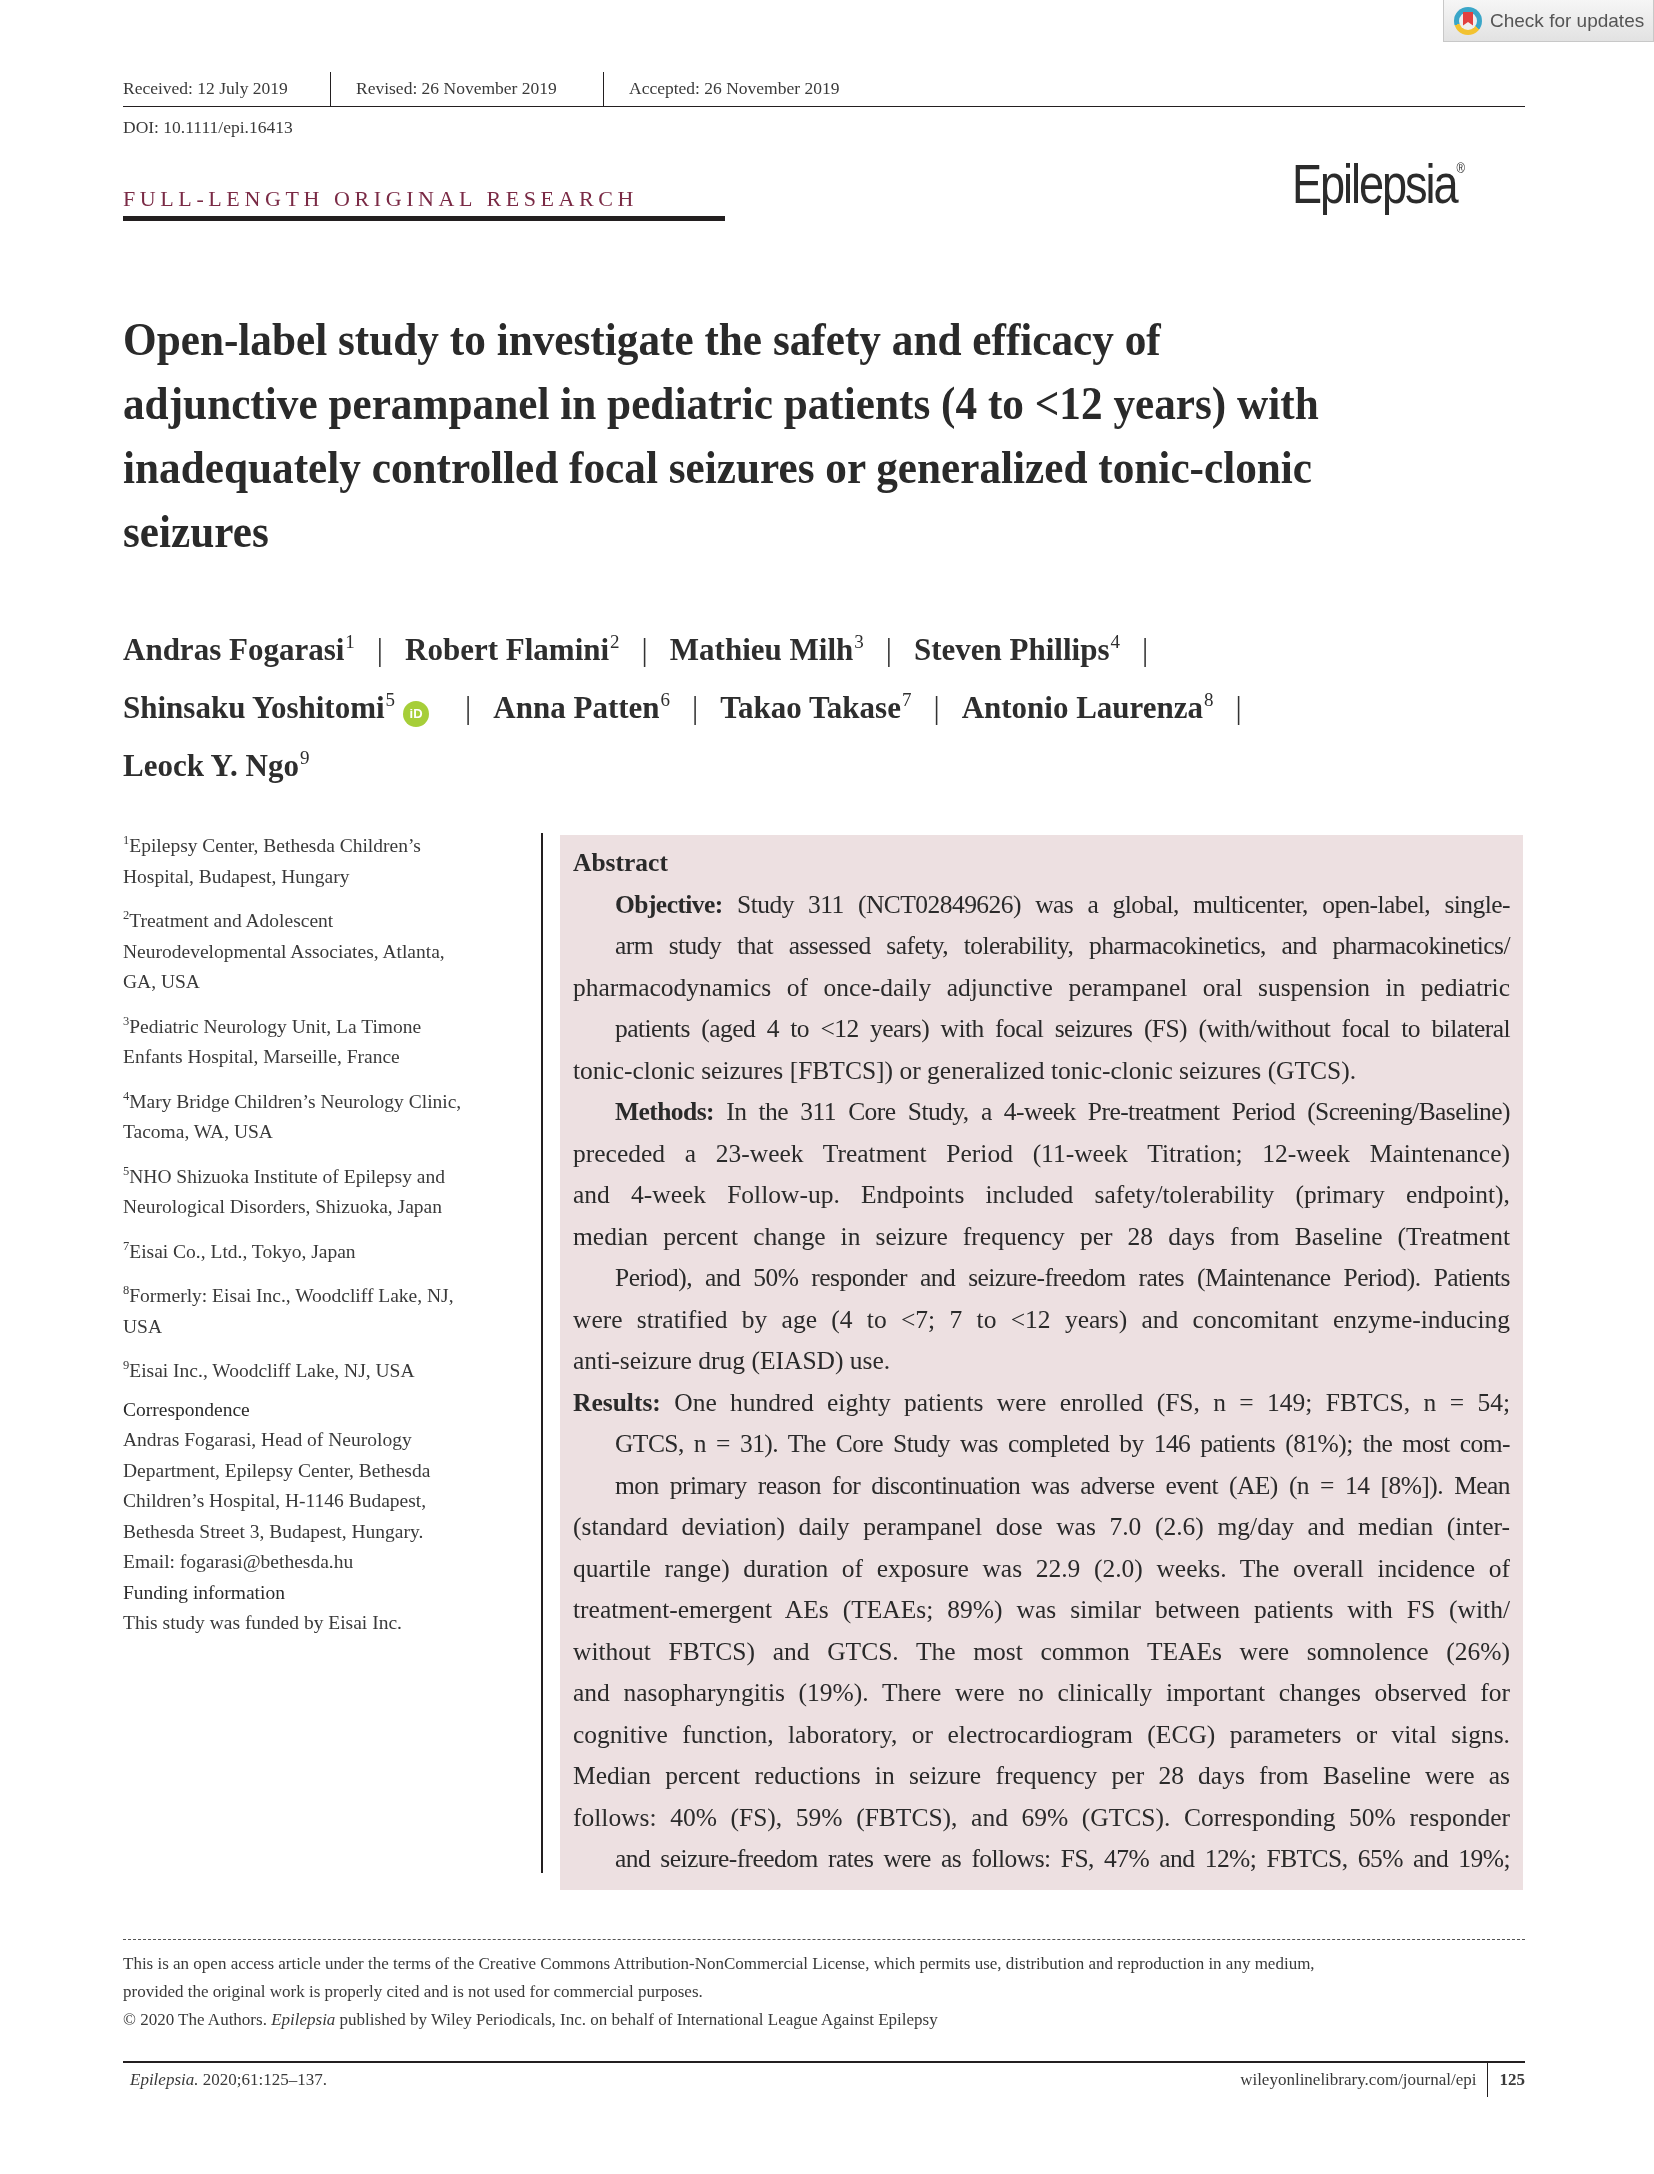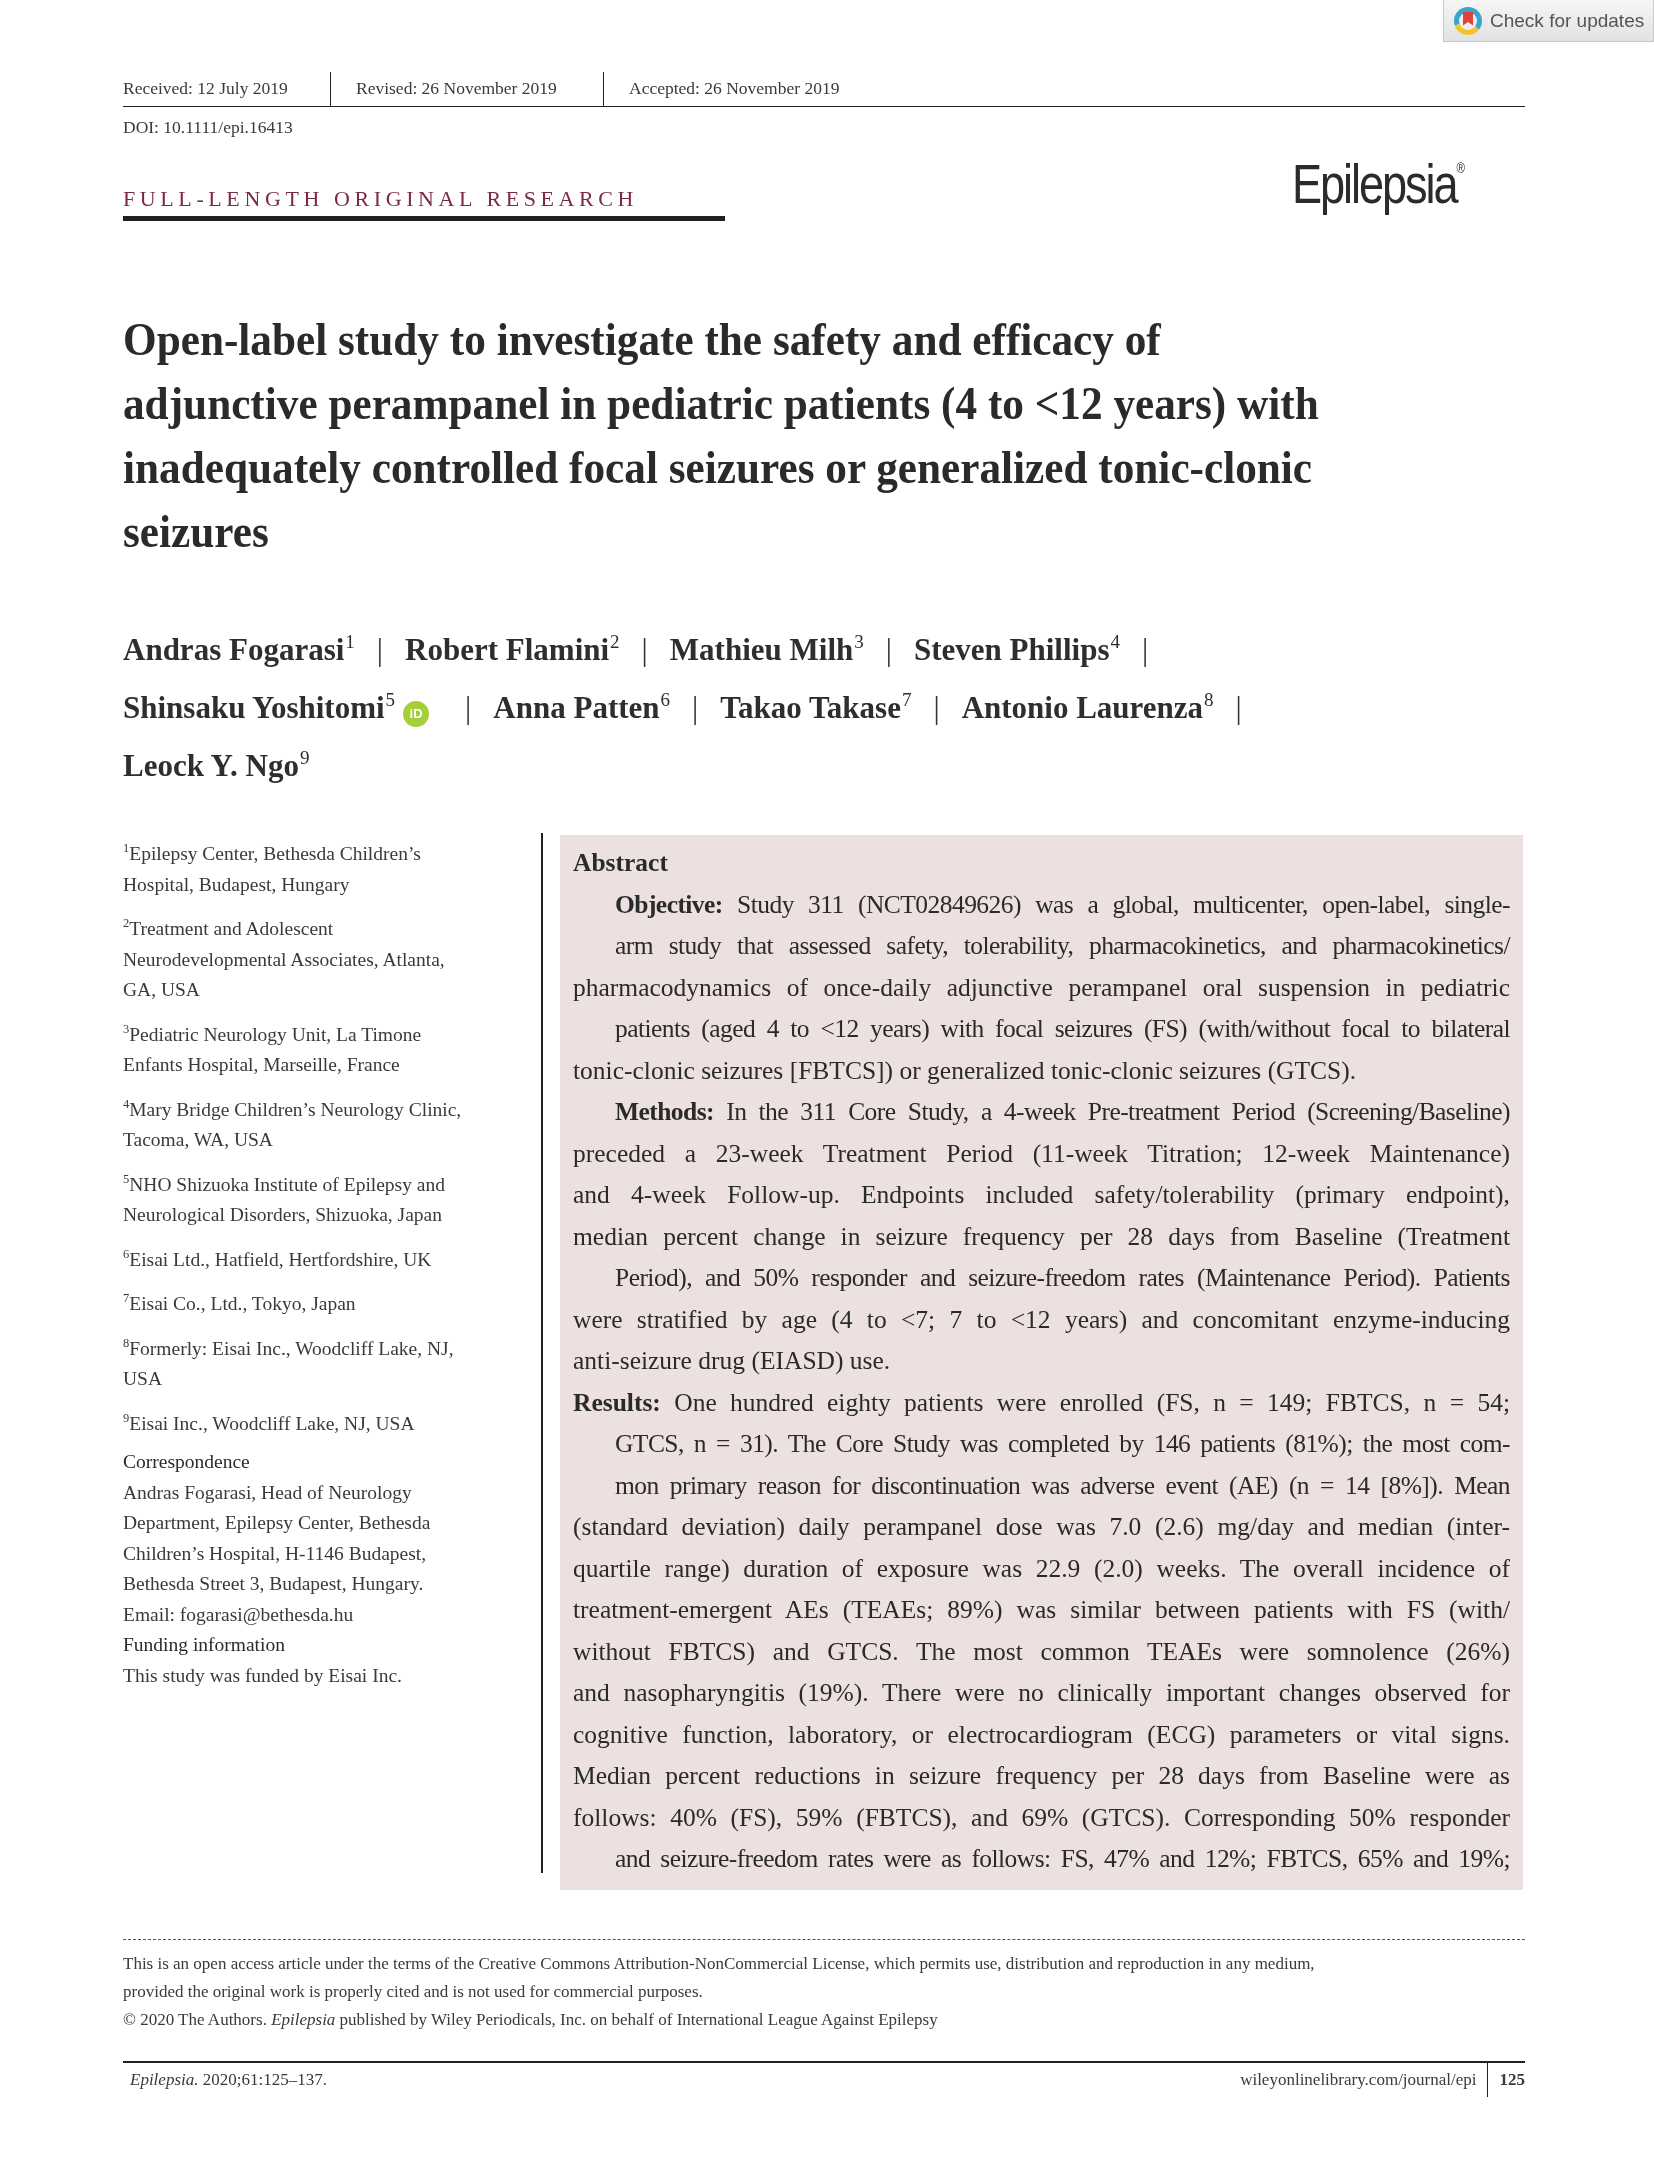--- a/index.html
+++ b/index.html
@@ -42,21 +42,21 @@
   .authors .row { white-space: nowrap; display: flex; align-items: baseline; }
   .authors .au { display: inline-block; }
   .authors sup { font-size: 19px; font-weight: normal; vertical-align: 12px; margin-left: 1px; }
   .authors .bar { font-weight: normal; margin: 0 22px; color: #333; }
   .orcid { display: inline-block; width: 26px; height: 26px; border-radius: 50%; background: #a6ce39; color: #fff;
            font-family: "Liberation Sans", "DejaVu Sans", sans-serif; font-size: 13px; font-weight: bold; text-align: center;
            line-height: 26px; margin-left: 8px; vertical-align: 2px; }
 
   
   .leftcol { left: 123px; top: 825px; width: 400px; font-size: 19.5px; line-height: 30.5px; color: #3a3a3a; }
-  .leftcol .aff { margin-bottom: 8px; margin-top: 8px; }
+  .leftcol .aff { margin-bottom: 8px; }
   .leftcol sup { font-size: 12.5px; vertical-align: 8px; }
   .leftcol .h { font-weight: normal; color: #2a2a2a; }
   .vdivider { left: 541px; top: 833px; width: 1.5px; height: 1040px; background: #231f20; }
 
   
   .abstract { left: 560px; top: 835px; width: 963px; height: 1055px; background: #ede0e1; padding: 7px 13px 0 13px;
               font-size: 25.5px; line-height: 41.5px; color: #2a2a2a; text-align: justify; }
   .abstract .abs-h { font-weight: bold; font-size: 25.5px; }
   .abstract .lbl { font-weight: bold; }
   .abstract .line { text-align: justify; text-align-last: justify; white-space: nowrap; display: block; height: 41.5px; overflow: visible; }
@@ -127,21 +127,20 @@
     <span class="au"><span>Leock Y. Ngo</span><sup>9</sup></span>
   </div>
 </div>
 
 <div class="abs leftcol">
   <div class="aff"><sup>1</sup><span>Epilepsy Center, Bethesda Children’s</span><br><span>Hospital, Budapest, Hungary</span></div>
   <div class="aff"><sup>2</sup><span>Treatment and Adolescent</span><br><span>Neurodevelopmental Associates, Atlanta,</span><br><span>GA, USA</span></div>
   <div class="aff"><sup>3</sup><span>Pediatric Neurology Unit, La Timone</span><br><span>Enfants Hospital, Marseille, France</span></div>
   <div class="aff"><sup>4</sup><span>Mary Bridge Children’s Neurology Clinic,</span><br><span>Tacoma, WA, USA</span></div>
   <div class="aff"><sup>5</sup><span>NHO Shizuoka Institute of Epilepsy and</span><br><span>Neurological Disorders, Shizuoka, Japan</span></div>
-  <div class="aff"><sup>6</sup><span>Eisai Ltd., Hatfield, Hertfordshire, UK</span></div>
   <div class="aff"><sup>7</sup><span>Eisai Co., Ltd., Tokyo, Japan</span></div>
   <div class="aff"><sup>8</sup><span>Formerly: Eisai Inc., Woodcliff Lake, NJ,</span><br><span>USA</span></div>
   <div class="aff"><sup>9</sup><span>Eisai Inc., Woodcliff Lake, NJ, USA</span></div>
 
   <div class="h">Correspondence</div>
   <div>
     <div>Andras Fogarasi, Head of Neurology</div>
     <div>Department, Epilepsy Center, Bethesda</div>
     <div>Children’s Hospital, H-1146 Budapest,</div>
     <div>Bethesda Street 3, Budapest, Hungary.</div>

